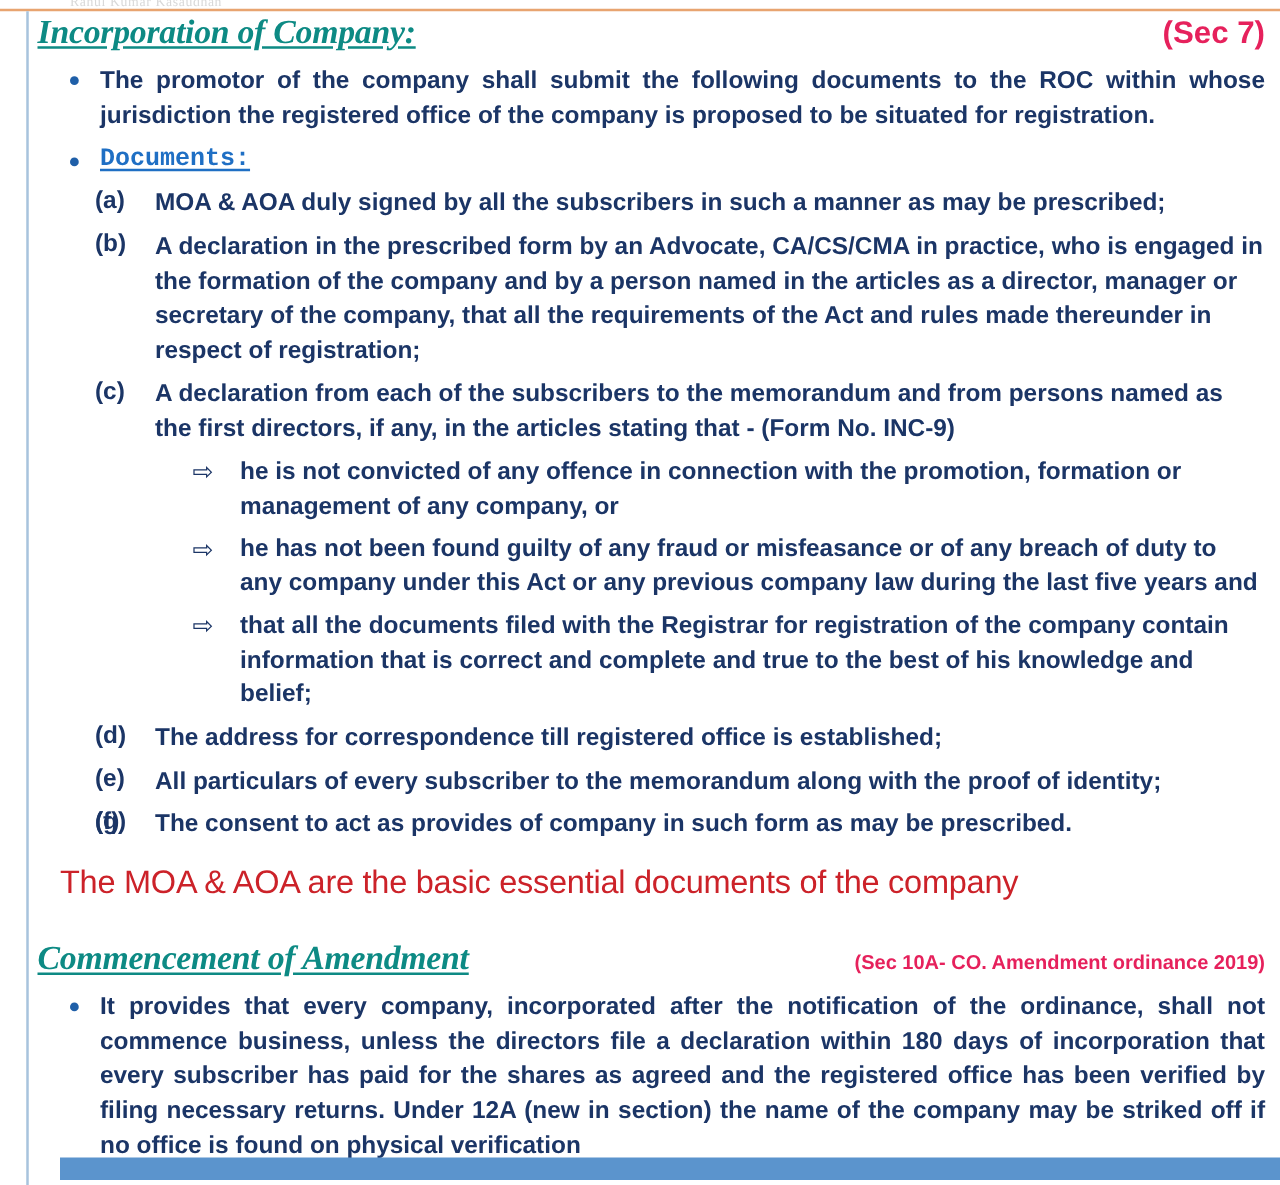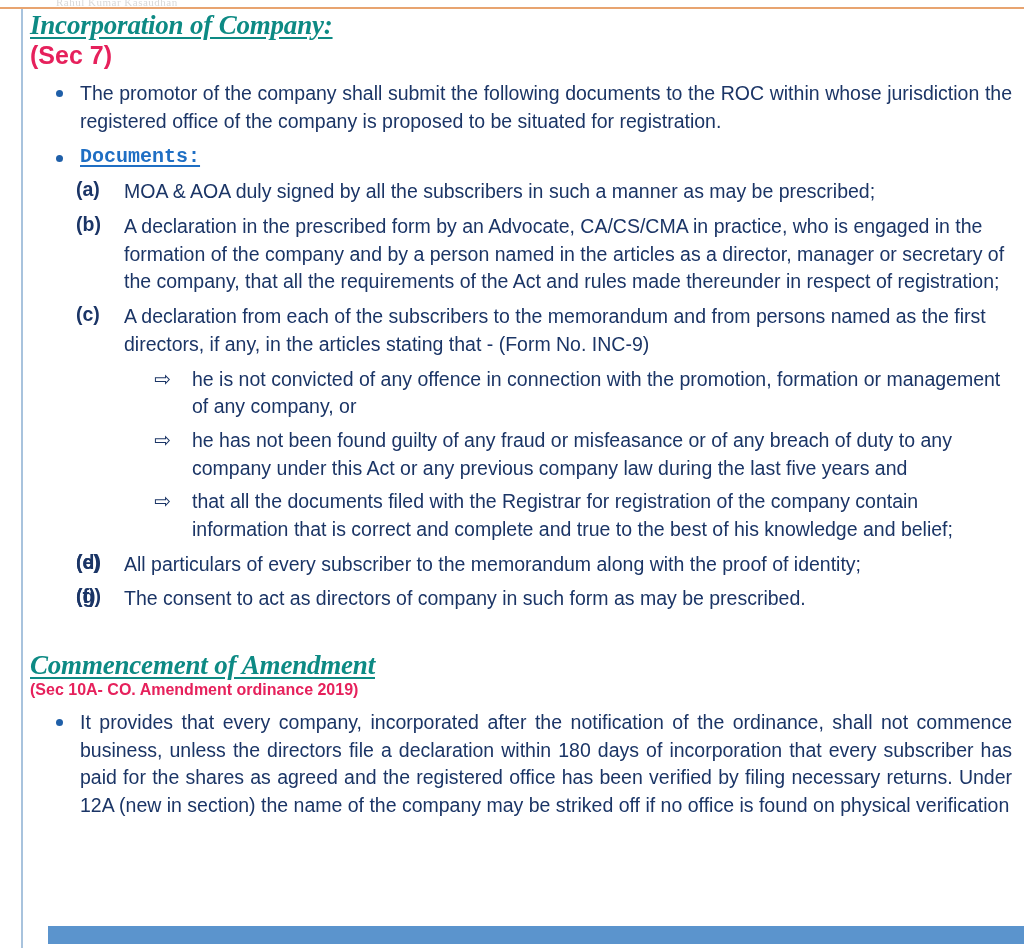--- a/index.html
+++ b/index.html
@@ -58,21 +58,20 @@
     left: 30px; top: 10px; right: 12px;
     width: 982px;
   }
 
   
   .head-row {
     display: flex;
     align-items: baseline;
     justify-content: space-between;
     width: 100%;
-    flex-direction: column;
   }
   .sec-heading {
     font-family: "Liberation Serif", serif;
     font-style: italic;
     font-weight: 700;
     font-size: 27px;
     color: #0d8a84;
     text-decoration: underline;
     text-underline-offset: 3px;
     letter-spacing: -.2px;
@@ -101,21 +100,21 @@
   ul.lvl1 > li::before {
     content: "";
     position: absolute;
     left: 8px; top: 10px;
     width: 7px; height: 7px;
     border-radius: 50%;
     background: #1f5fa8;
   }
   .p-body {
     font-family: "Liberation Sans", sans-serif;
-    font-weight: 400;
+    font-weight: 700;
     font-size: 19.5px;
     line-height: 1.42;
     color: #1b3566;
     text-align: justify;
     text-justify: inter-word;
   }
   .docs-label {
     font-family: Liberation Mono, monospace;
     font-weight: 700;
     font-size: 20px;
@@ -233,37 +232,39 @@
           </li>
           <li>
             <span class="arrow">⇨</span>
             <span class="p-body">that all the documents filed with the Registrar for registration of the company contain information that is correct and complete and true to the best of his knowledge and belief;</span>
           </li>
         </ul>
       </li>
 
       <li>
         <span class="marker">(d)</span>
+        <span class="p-body">The address for correspondence till registered office is established;</span>
       </li>
 
       <li>
         <span class="marker">(e)</span>
         <span class="p-body">All particulars of every subscriber to the memorandum along with the proof of identity;</span>
       </li>
 
       <li>
         <span class="marker">(f)</span>
       </li>
 
       <li>
         <span class="marker">(g)</span>
-        <span class="p-body">The consent to act as directors of company in such form as may be prescribed.</span>
+        <span class="p-body">The consent to act as provides of company in such form as may be prescribed.</span>
       </li>
     </ol>
 
+    <div class="red-note">The MOA &amp; AOA are the basic essential documents of the company</div>
 
     <div class="gap"></div>
 
     <div class="head-row">
       <span class="sec-heading">Commencement of Amendment</span>
       <span class="sec-ref small">(Sec 10A- CO. Amendment ordinance 2019)</span>
     </div>
 
     <ul class="lvl1">
       <li>

